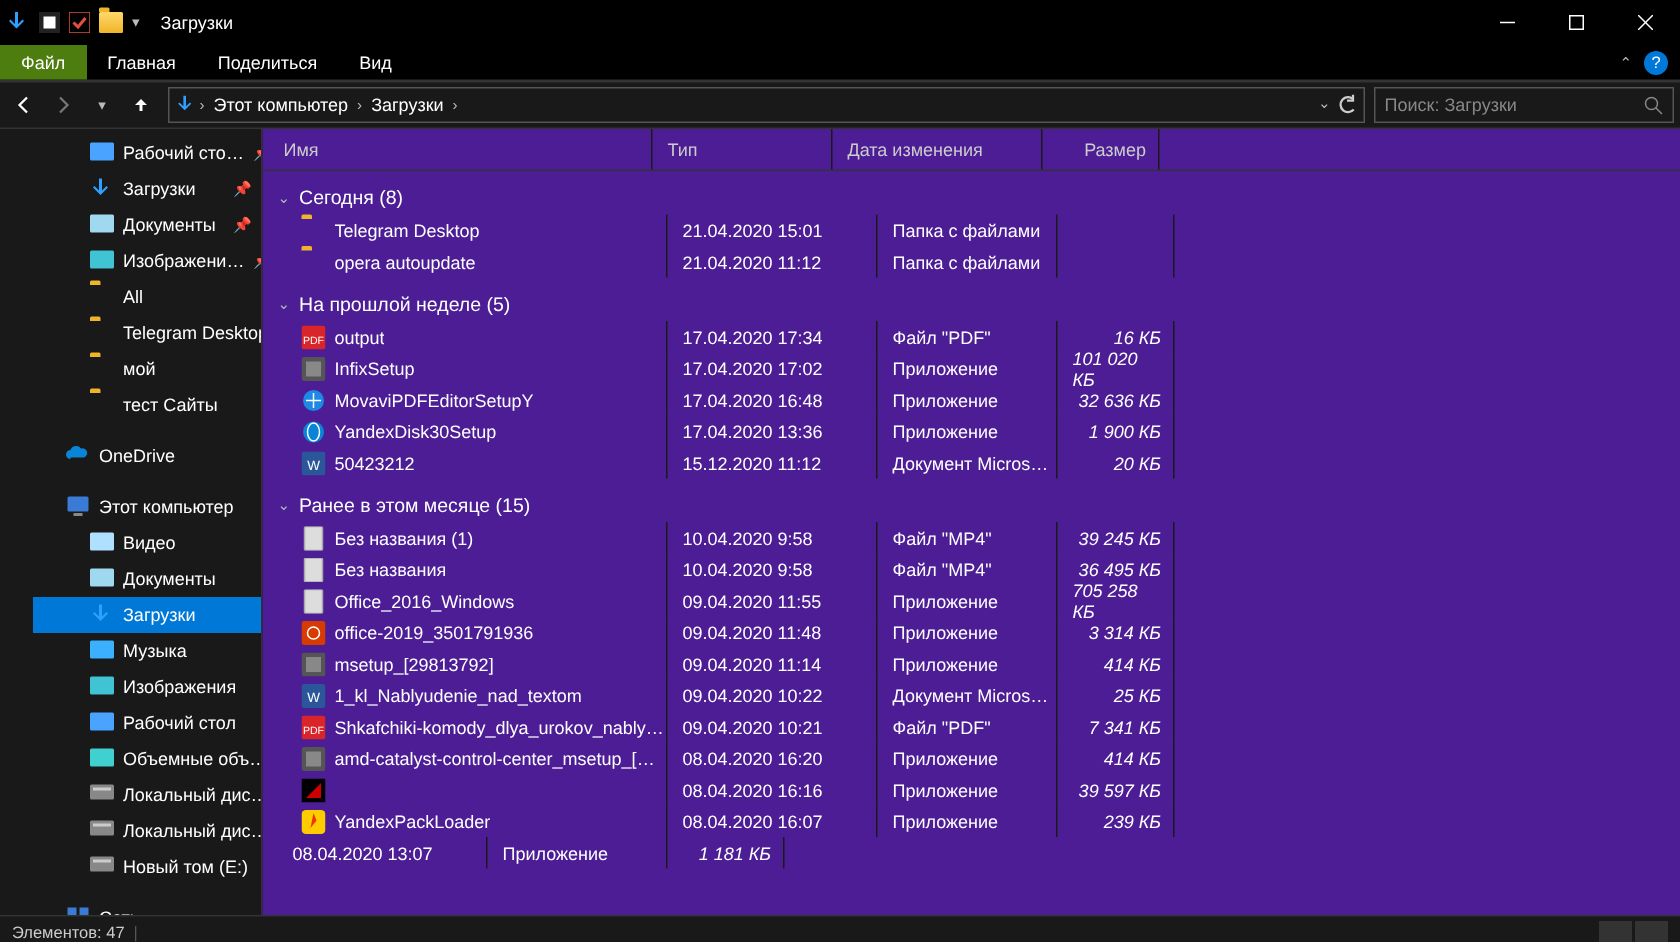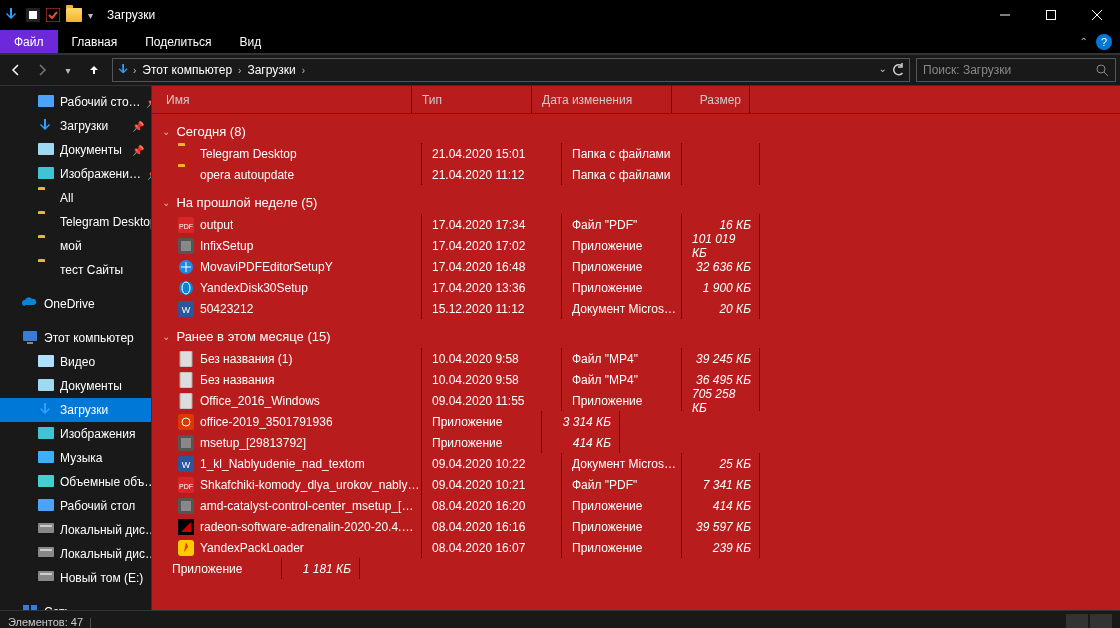--- a/index.html
+++ b/index.html
@@ -5,39 +5,39 @@
 * { margin: 0; padding: 0; box-sizing: border-box; font-family: "Segoe UI", sans-serif; user-select: none; }
 body { background: #000; color: #fff; width: 1120px; height: 628px; overflow: hidden; font-size: 12px; }
 .titlebar { height: 30px; display: flex; align-items: center; background: #000; }
 .titlebar-left { display: flex; align-items: center; gap: 6px; padding: 0 4px; }
 .titlebar-title { margin-left: 8px; font-size: 12px; }
 .titlebar-right { margin-left: auto; display: flex; }
 .win-btn { width: 46px; height: 30px; display: flex; align-items: center; justify-content: center; color: #fff; }
 .icon { display: inline-flex; align-items: center; justify-content: center; }
 .ribbon-tabs { height: 24px; display: flex; align-items: stretch; background: #000; border-bottom: 1px solid #333; position: relative; }
 .rtab { padding: 0 14px; display: flex; align-items: center; font-size: 12px; color: #fff; }
-.rtab.active { background: #6d28d9; }
+.rtab.active { background: #4d7c0f; }
 .ribbon-help { margin-left: auto; display: flex; align-items: center; padding-right: 8px; gap: 8px; }
 .help-circle { width: 16px; height: 16px; border-radius: 50%; background: #0078d7; color: #fff; display: flex; align-items: center; justify-content: center; font-size: 11px; }
 .navbar { height: 32px; display: flex; align-items: center; background: #191919; border-top: 1px solid #333; border-bottom: 1px solid #333; padding: 0 4px; gap: 2px; }
 .nav-btn { width: 24px; height: 24px; display: flex; align-items: center; justify-content: center; color: #888; }
 .nav-btn.enabled { color: #fff; }
 .addr { flex: 1; height: 24px; background: #191919; border: 1px solid #555; display: flex; align-items: center; padding: 0 4px; margin: 0 4px; }
 .crumb { display: flex; align-items: center; gap: 4px; padding: 0 4px; }
 .crumb-sep { color: #888; padding: 0 2px; }
 .addr-right { margin-left: auto; display: flex; gap: 4px; }
 .searchbox { width: 200px; height: 24px; background: #191919; border: 1px solid #555; display: flex; align-items: center; padding: 0 6px; color: #888; }
 .searchbox .sicon { margin-left: auto; }
 .main { display: flex; height: 524px; }
-.sidebar { width: 152px; overflow: hidden; background: #191919; border-right: 1px solid #333; padding-top: 4px; }
+.sidebar { width: 175px; overflow: hidden; background: #191919; border-right: 1px solid #333; padding-top: 4px; padding-left: 22px; }
 .side-item { height: 24px; display: flex; align-items: center; padding-left: 22px; gap: 6px; white-space: nowrap; color: #fff; font-size: 12px; overflow: hidden; }
 .side-item.child { padding-left: 38px; }
 .side-item.selected { background: #0078d7; }
 .side-pin { color: #ddd; font-size: 10px; margin-left: auto; margin-right: 6px; }
-.content { flex: 1; background: #b91c1c; overflow: hidden; position: relative; }
+.content { flex: 1; background: #4c1d95; overflow: hidden; position: relative; }
 .cols { height: 28px; display: flex; align-items: center; border-bottom: 1px solid #333; color: #ccc; font-size: 12px; }
 .col { padding-left: 10px; border-right: 1px solid #1a1a1a; height: 100%; display: flex; align-items: center; }
 .c-name { width: 260px; padding-left: 14px; }
 .c-date { width: 140px; }
 .c-type { width: 120px; }
 .c-size { width: 78px; justify-content: flex-end; padding-right: 8px; }
 .group { padding: 6px 0 0 10px; }
 .group-hdr { display: flex; align-items: center; gap: 6px; color: #fff; font-size: 13px; padding: 4px 0; }
 .row { display: flex; align-items: center; height: 21px; font-size: 12px; color: #fff; }
 .row .c-name { display: flex; align-items: center; gap: 6px; padding-left: 16px; }
@@ -256,48 +256,48 @@
         <span class="fico">
           <svg width="16" height="16" viewBox="0 0 16 16">
             <path fill="#2ea1ff" d="M8 1v8l3-3 1 1-5 5-5-5 1-1 3 3V1z"></path>
           </svg>
         </span>
         <span>Загрузки</span>
       </div>
       <div class="side-item child">
         <span class="fico">
           <svg width="16" height="14">
+            <rect width="16" height="12" y="1" rx="1" fill="#3ab0ff"></rect>
+          </svg>
+        </span>
+        <span>Музыка</span>
+      </div>
+      <div class="side-item child">
+        <span class="fico">
+          <svg width="16" height="14">
             <rect width="16" height="12" y="1" rx="1" fill="#40c4d4"></rect>
           </svg>
         </span>
         <span>Изображения</span>
       </div>
       <div class="side-item child">
         <span class="fico">
           <svg width="16" height="14">
-            <rect width="16" height="12" y="1" rx="1" fill="#3ab0ff"></rect>
-          </svg>
-        </span>
-        <span>Музыка</span>
+            <rect width="16" height="12" y="1" rx="1" fill="#4aa3ff"></rect>
+          </svg>
+        </span>
+        <span>Рабочий стол</span>
       </div>
       <div class="side-item child">
         <span class="fico">
           <svg width="16" height="14">
             <rect width="16" height="12" y="1" rx="1" fill="#40d0d0"></rect>
           </svg>
         </span>
         <span>Объемные объ…</span>
-      </div>
-      <div class="side-item child">
-        <span class="fico">
-          <svg width="16" height="14">
-            <rect width="16" height="12" y="1" rx="1" fill="#4aa3ff"></rect>
-          </svg>
-        </span>
-        <span>Рабочий стол</span>
       </div>
       <div class="side-item child">
         <span class="fico">
           <svg width="16" height="12">
             <rect width="16" height="10" y="1" rx="1" fill="#888"></rect>
             <rect x="2" y="3" width="12" height="2" fill="#ccc"></rect>
           </svg>
         </span>
         <span>Локальный дис…</span>
       </div>
@@ -387,21 +387,21 @@
               <span class="fico">
                 <svg width="16" height="16">
                   <rect width="16" height="16" rx="2" fill="#555"></rect>
                   <rect x="3" y="3" width="10" height="10" fill="#888"></rect>
                 </svg>
               </span>
               <span class="fname">InfixSetup</span>
             </div>
             <div class="col c-date">17.04.2020 17:02</div>
             <div class="col c-type">Приложение</div>
-            <div class="col c-size">101 019 КБ</div>
+            <div class="col c-size">101 020 КБ</div>
           </div>
           <div class="row">
             <div class="col c-name">
               <span class="fico">
                 <svg width="16" height="16">
                   <circle cx="8" cy="8" r="7" fill="#1e88e5"></circle>
                   <path d="M8 3v10M3 8h10" stroke="#fff"></path>
                 </svg>
               </span>
               <span class="fname">MovaviPDFEditorSetupY</span>
@@ -489,33 +489,35 @@
           <div class="row">
             <div class="col c-name">
               <span class="fico">
                 <svg width="16" height="16">
                   <rect width="16" height="16" rx="2" fill="#d83b01"></rect>
                   <circle cx="8" cy="8" r="4" fill="none" stroke="#fff"></circle>
                 </svg>
               </span>
               <span class="fname">office-2019_3501791936</span>
             </div>
+            <div class="col c-date">09.04.2020 11:48</div>
             <div class="col c-type">Приложение</div>
             <div class="col c-size">3 314 КБ</div>
           </div>
           <div class="row">
             <div class="col c-name">
               <span class="fico">
                 <svg width="16" height="16">
                   <rect width="16" height="16" rx="2" fill="#555"></rect>
                   <rect x="3" y="3" width="10" height="10" fill="#888"></rect>
                 </svg>
               </span>
               <span class="fname">msetup_[29813792]</span>
             </div>
+            <div class="col c-date">09.04.2020 11:14</div>
             <div class="col c-type">Приложение</div>
             <div class="col c-size">414 КБ</div>
           </div>
           <div class="row">
             <div class="col c-name">
               <span class="fico">
                 <svg width="16" height="16">
                   <rect width="16" height="16" rx="2" fill="#2b579a"></rect>
                   <text x="8" y="12" font-size="9" text-anchor="middle" fill="#fff">W</text>
                 </svg>
@@ -555,41 +557,41 @@
             <div class="col c-size">414 КБ</div>
           </div>
           <div class="row">
             <div class="col c-name">
               <span class="fico">
                 <svg width="16" height="16">
                   <rect width="16" height="16" fill="#000"></rect>
                   <path d="M3 13L13 3v10H3z" fill="#c00"></path>
                 </svg>
               </span>
-              <span class="fname">radeon-software-adrenalin-2020-20.4.1-…</span>
             </div>
             <div class="col c-date">08.04.2020 16:16</div>
             <div class="col c-type">Приложение</div>
             <div class="col c-size">39 597 КБ</div>
           </div>
           <div class="row">
             <div class="col c-name">
               <span class="fico">
                 <svg width="16" height="16">
                   <rect width="16" height="16" rx="3" fill="#ffcc00"></rect>
                   <path d="M8 2l2 5-4 5" fill="#e30"></path>
                 </svg>
               </span>
               <span class="fname">YandexPackLoader</span>
             </div>
             <div class="col c-date">08.04.2020 16:07</div>
             <div class="col c-type">Приложение</div>
             <div class="col c-size">239 КБ</div>
           </div>
           <div class="row">
+            <div class="col c-date">08.04.2020 13:07</div>
             <div class="col c-type">Приложение</div>
             <div class="col c-size">1 181 КБ</div>
           </div>
         </div>
       </div>
   </div>
 </div>
 
 <div class="statusbar">
   <span>Элементов: 47</span>

